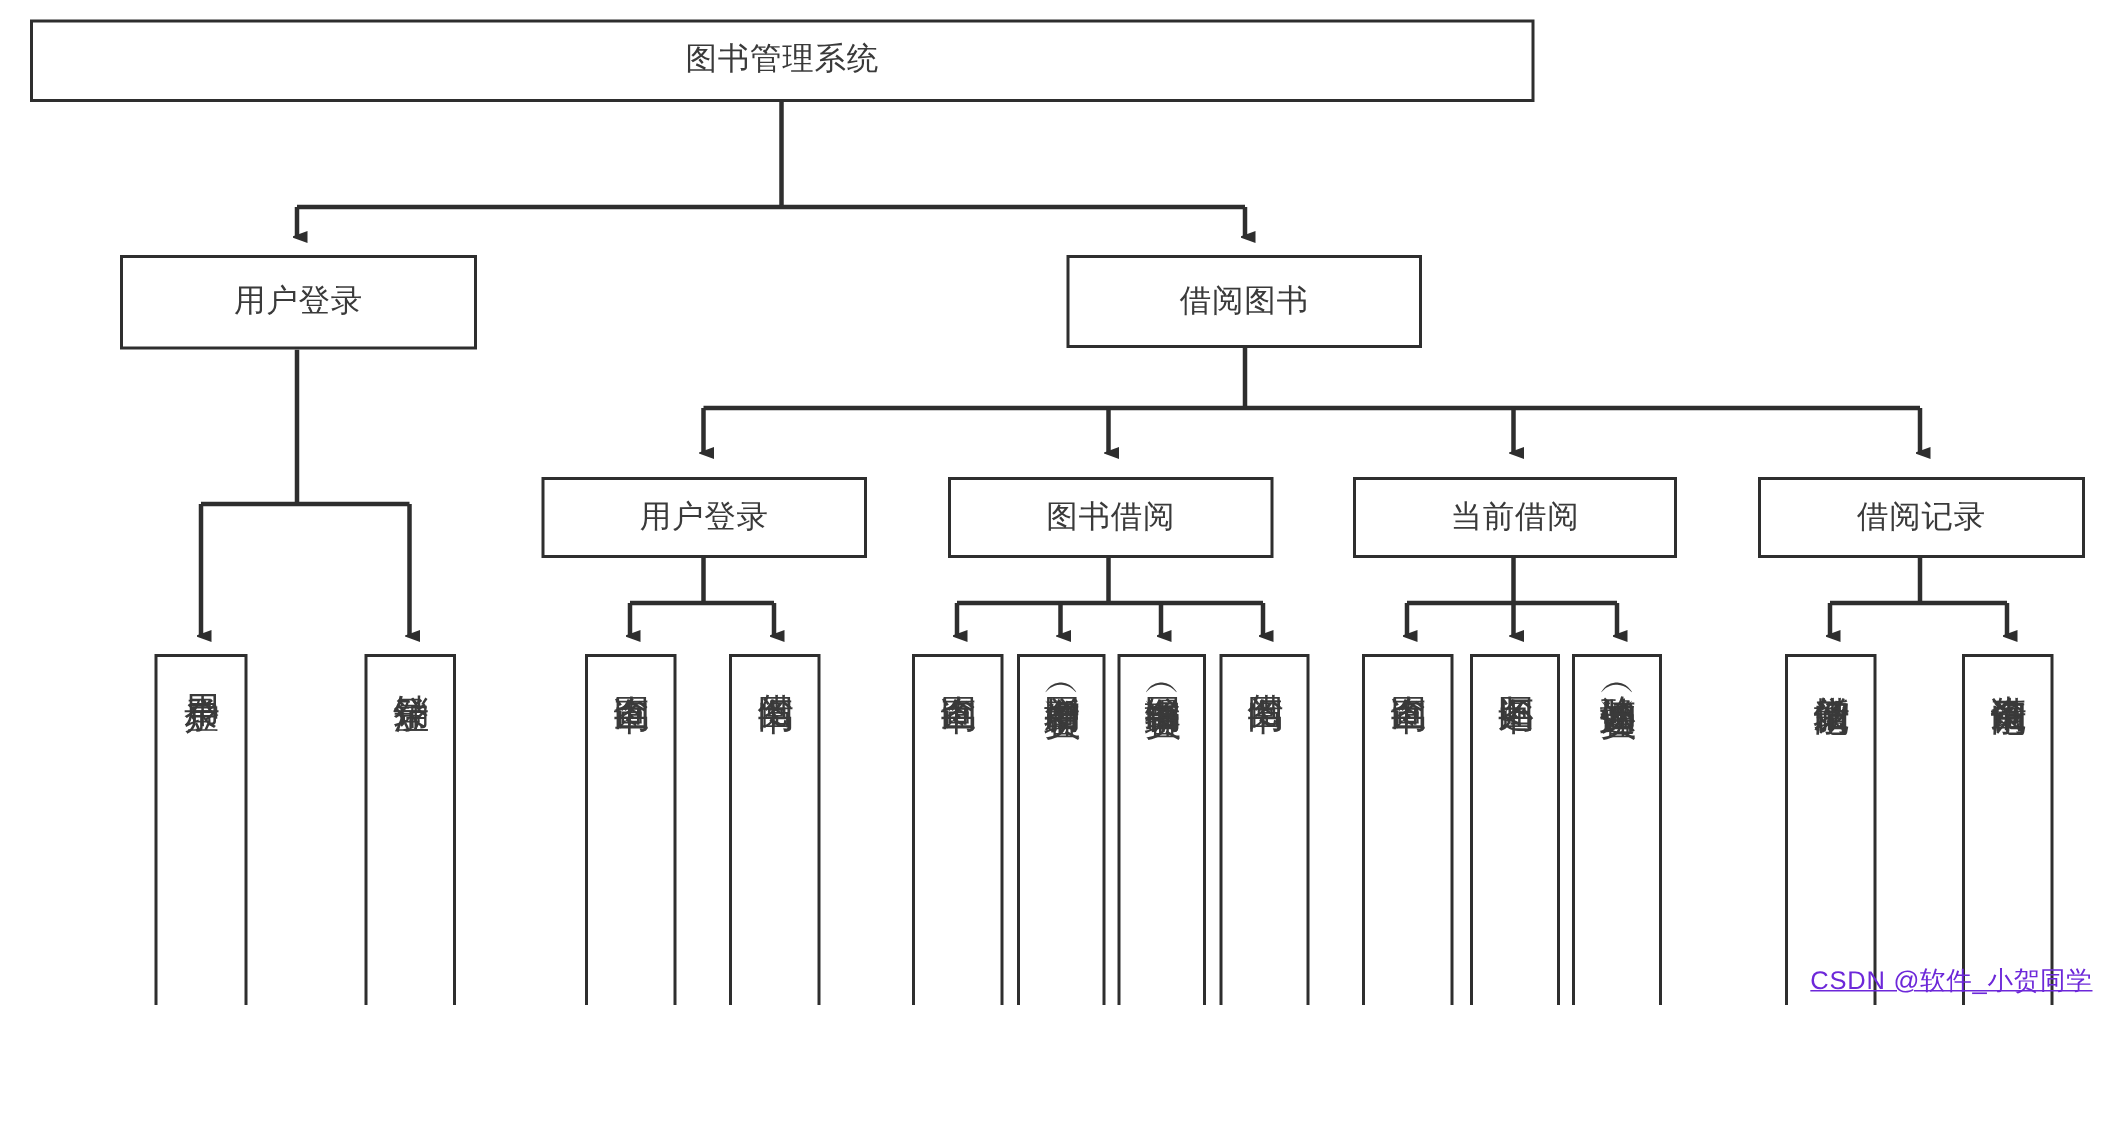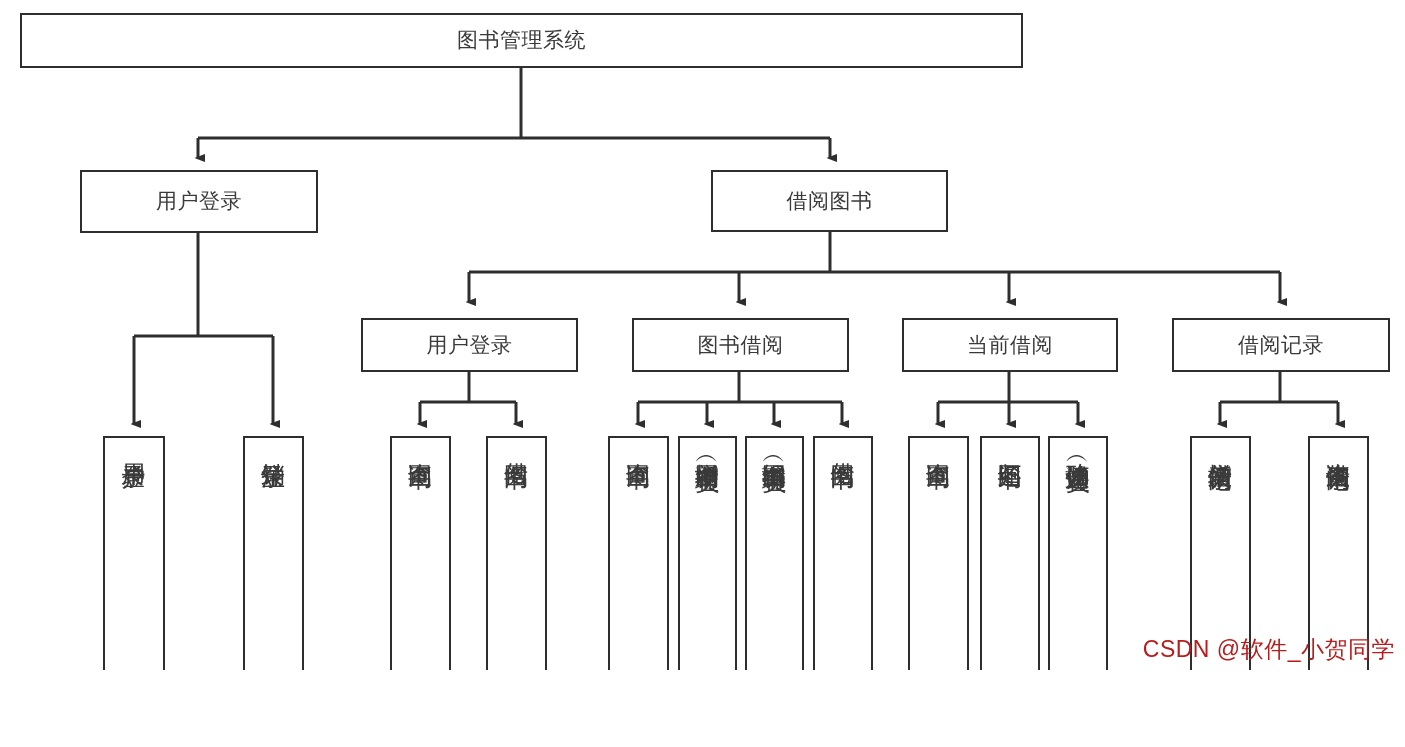--- a/index.html
+++ b/index.html
@@ -51,25 +51,26 @@
     writing-mode: vertical-rl;
     text-orientation: upright;
     font-size: 24px;
     line-height: 1.05;
     letter-spacing: 1px;
   }
   .watermark {
     position: absolute;
     right: 10px;
     bottom: 5px;
-    font-size: 23px;
-    color: #b91c1c;
+    font-size: 17px;
+    color: #6d28d9;
     letter-spacing: 0.5px;
     white-space: nowrap;
     pointer-events: none;
+    text-decoration: underline;
   }
 </style>
 </head>
 <body>
 
 <div id="canvas">
 
   <svg id="diagram" viewBox="0 0 1405 747">
     <defs>
       <marker id="arrow" markerWidth="10" markerHeight="10" refX="4" refY="7" orient="auto" markerUnits="userSpaceOnUse">

